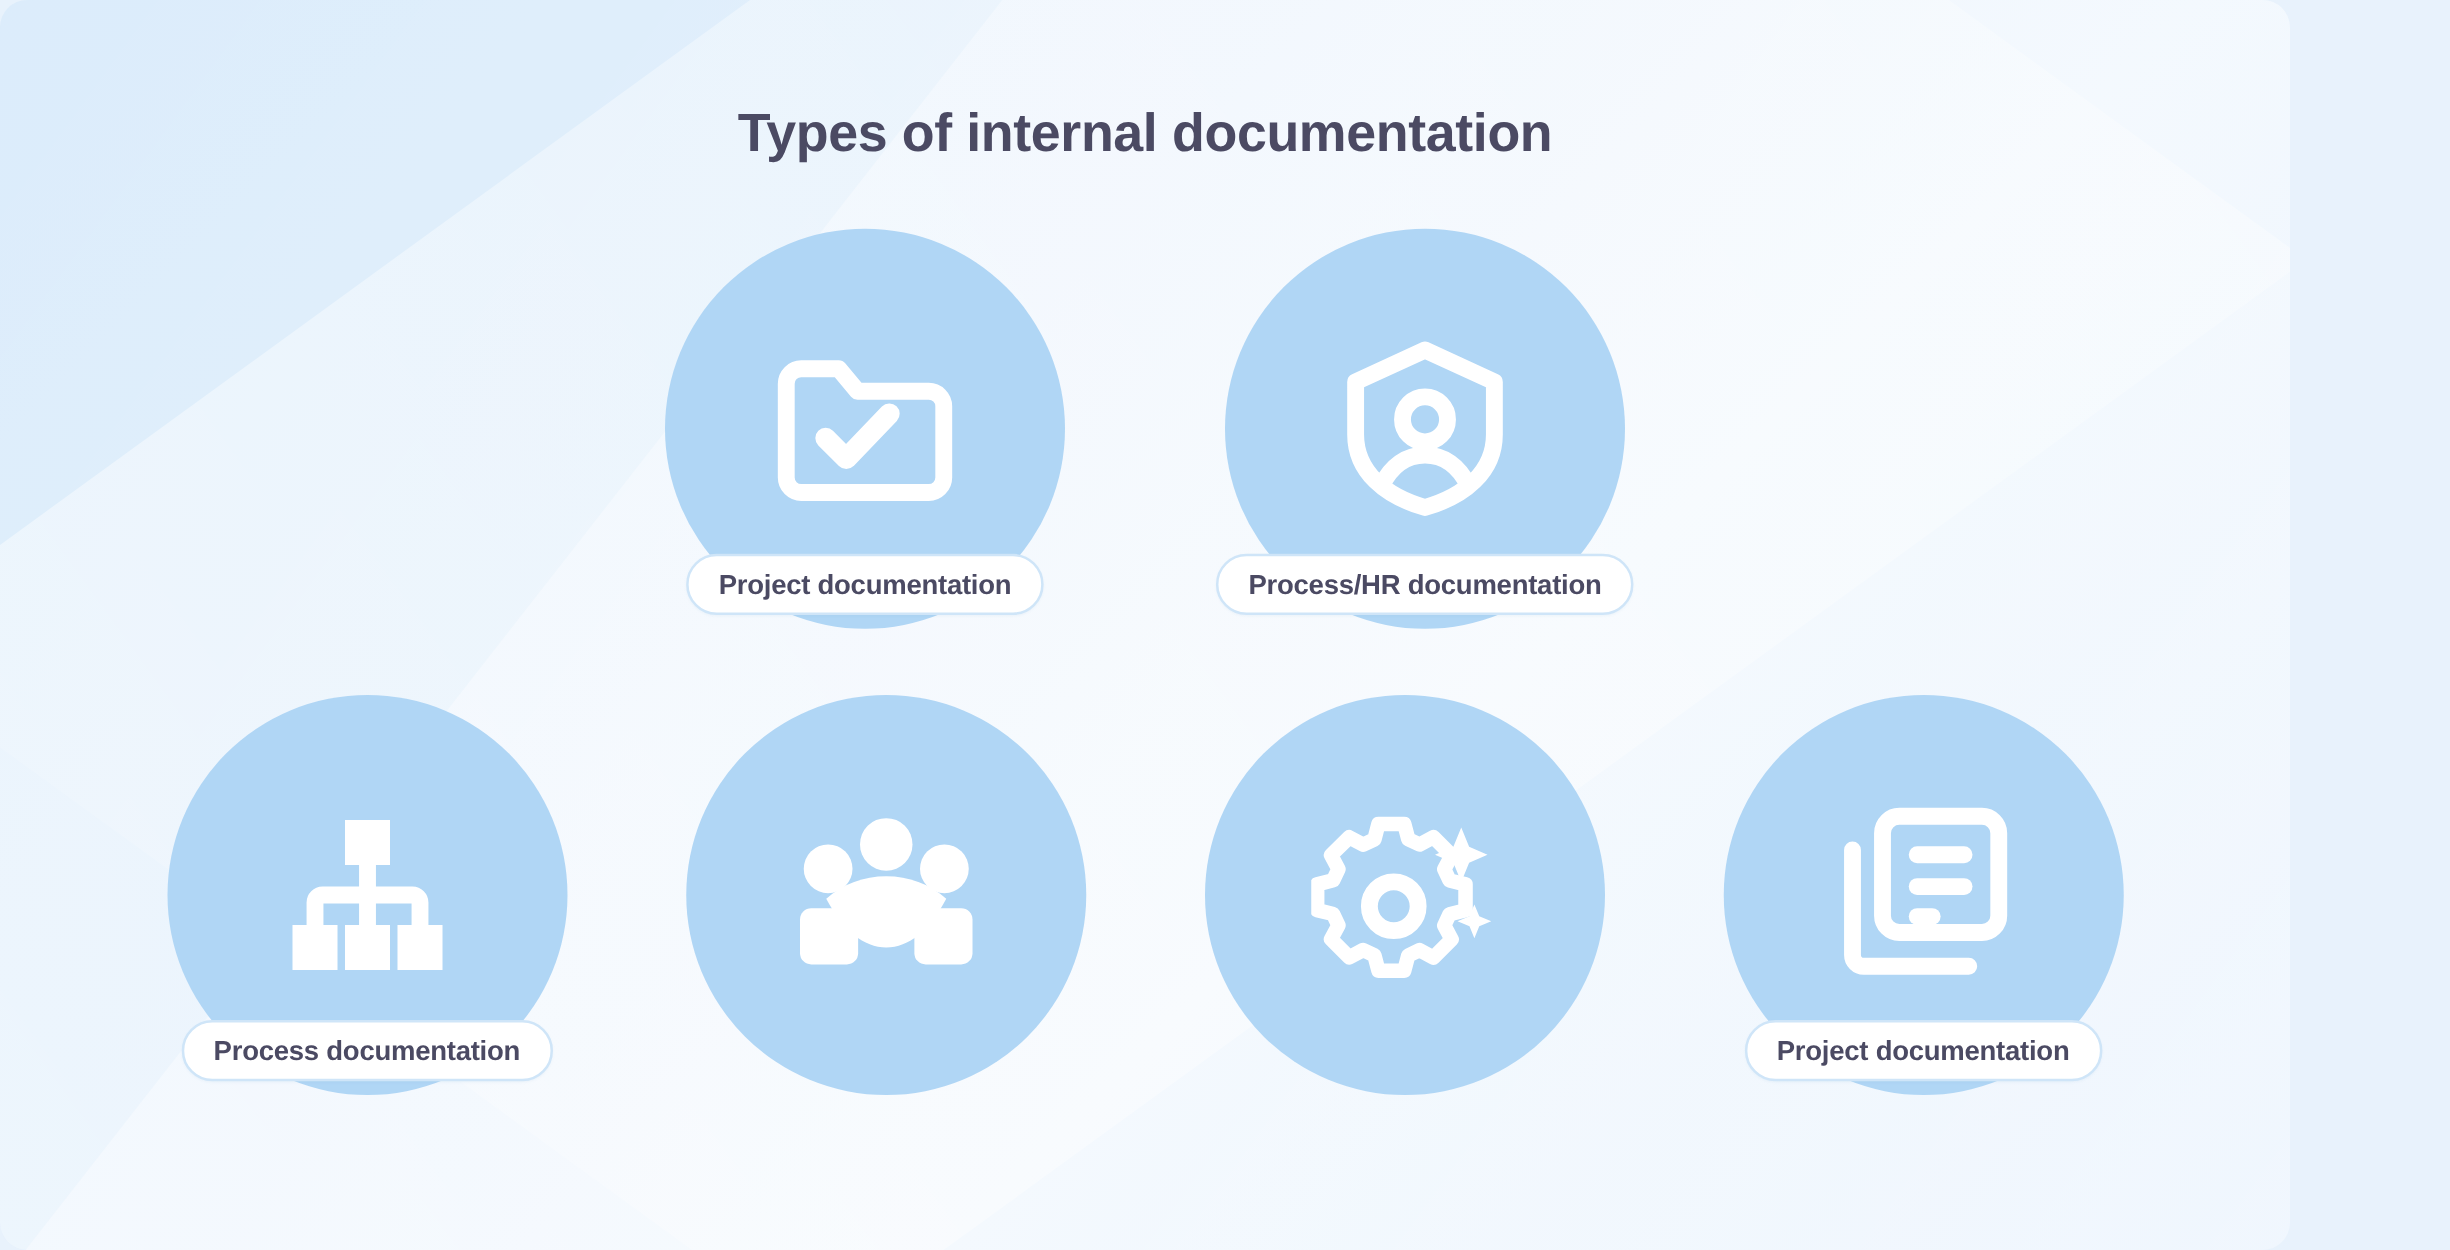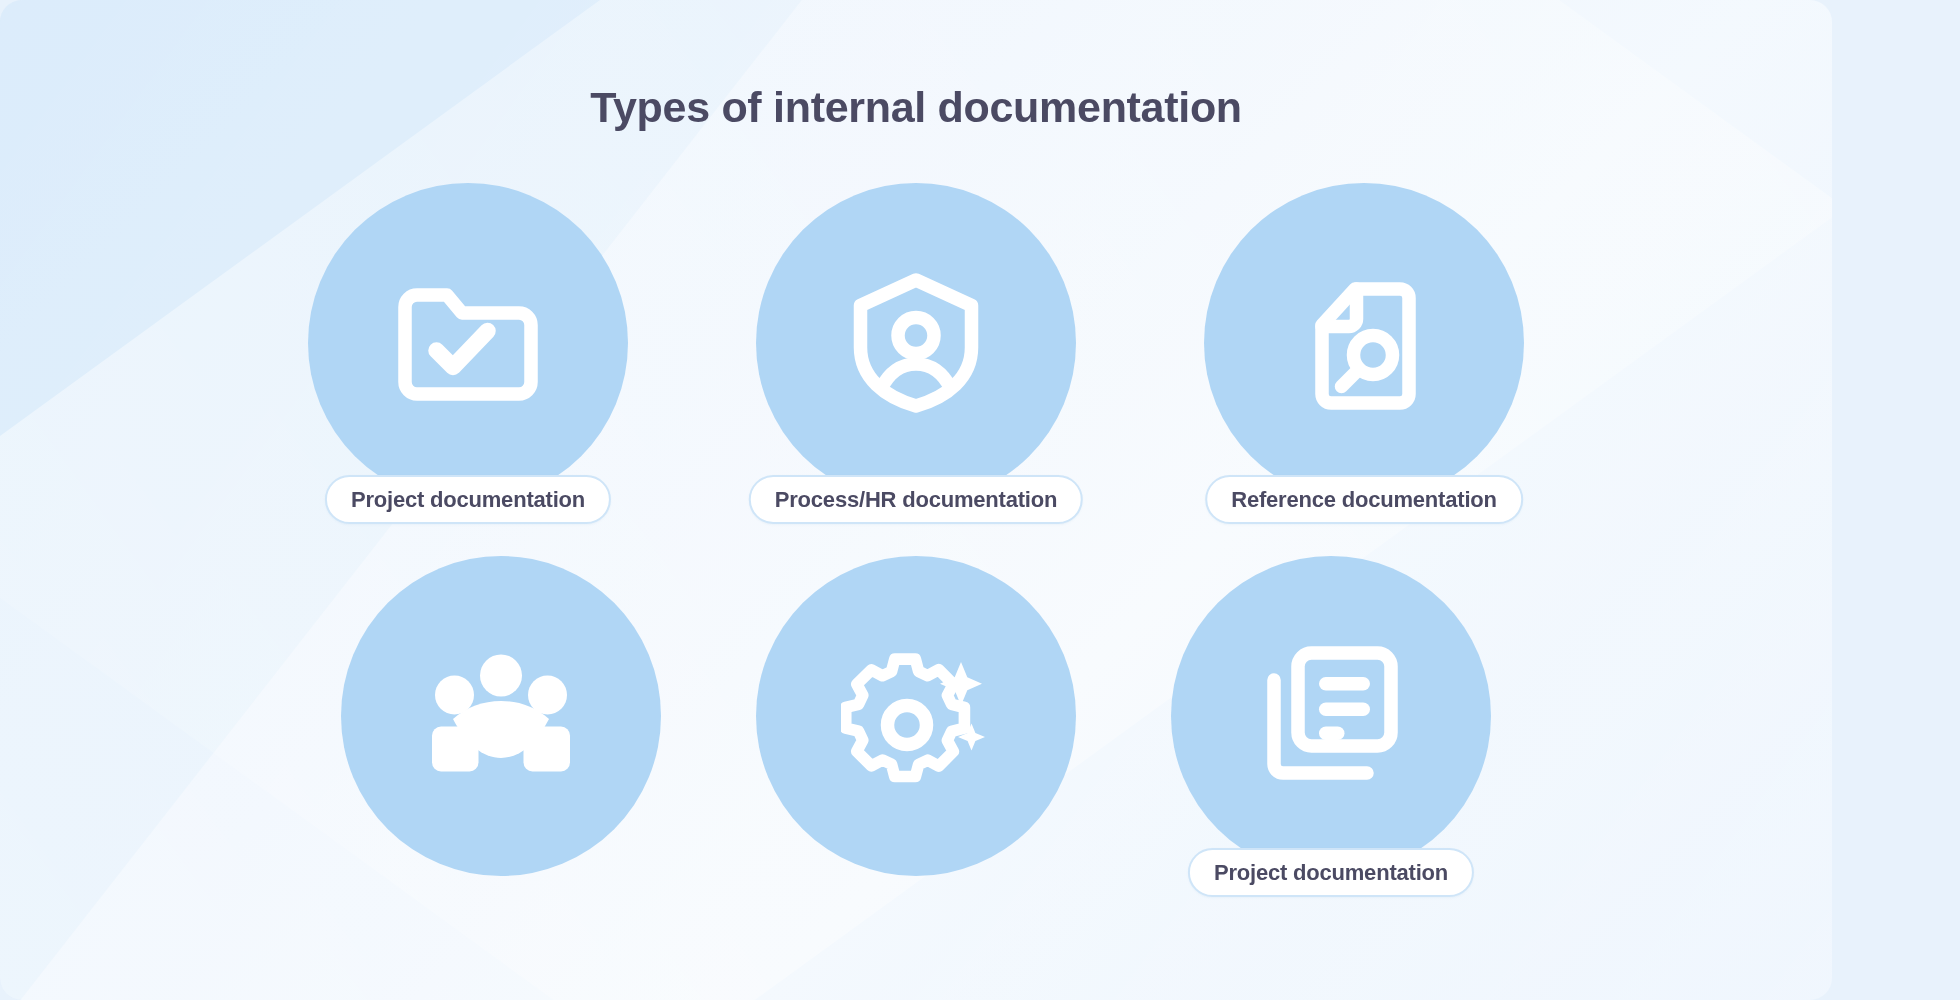--- a/index.html
+++ b/index.html
@@ -129,21 +129,20 @@
     background: #ffffff;
     border: 2px solid #cfe5f8;
     border-radius: 999px;
     height: 49px;
     display: flex;
     align-items: center;
     justify-content: flex-end;
     padding: 0 24px;
     white-space: nowrap;
     box-shadow: 0 1px 2px rgba(120,160,200,0.08);
-    margin-top: 32px;
   }
   .pill-label {
     font-size: 22px;
     font-weight: bold;
     color: #4b4a63;
     line-height: 1;
     letter-spacing: -0.2px;
   }
 </style>
 </head>
@@ -181,39 +180,42 @@
             <path d="M50 8L13 25v28c0 20 16 33 37 39 21-6 37-19 37-39V25L50 8z" stroke="#ffffff" stroke-width="9" stroke-linejoin="round"></path>
             <circle cx="50" cy="45" r="12" stroke="#ffffff" stroke-width="9"></circle>
             <path d="M27 80c5-10 13-16 23-16s18 6 23 16" stroke="#ffffff" stroke-width="9" stroke-linecap="round"></path>
           </svg>
         </div>
         <div class="pill">
           <span class="pill-label">Process/HR documentation</span>
         </div>
       </div>
 
-      <div class="card">
-        <div class="circle"></div>
-        <div class="icon-wrap">
-          <svg viewBox="0 0 100 100" fill="none" xmlns="http://www.w3.org/2000/svg">
-            <path d="M22 38L44 14h30a6 6 0 0 1 6 6v64a6 6 0 0 1-6 6H28a6 6 0 0 1-6-6V38z" stroke="#ffffff" stroke-width="9" stroke-linejoin="round"></path>
-            <path d="M45 14v20a5 5 0 0 1-5 5H22" stroke="#ffffff" stroke-width="9" stroke-linecap="round" stroke-linejoin="round"></path>
-            <circle cx="56" cy="58" r="13" stroke="#ffffff" stroke-width="9"></circle>
-            <path d="M46 68L35 79" stroke="#ffffff" stroke-width="9" stroke-linecap="round"></path>
-          </svg>
-        </div>
-        <div class="pill">
-          <span class="pill-label">Reference documentation</span>
-        </div>
-      </div>
 
     </div>
 
     <div class="row row-2">
 
+      <div class="card">
+        <div class="circle"></div>
+        <div class="icon-wrap">
+          <svg viewBox="0 0 100 100" fill="none" xmlns="http://www.w3.org/2000/svg">
+            <rect x="38" y="10" width="24" height="24" fill="#ffffff"></rect>
+            <path d="M50 34v16" stroke="#ffffff" stroke-width="9"></path>
+            <path d="M22 66V54a4 4 0 0 1 4-4h48a4 4 0 0 1 4 4v12" stroke="#ffffff" stroke-width="9" stroke-linecap="round" stroke-linejoin="round"></path>
+            <path d="M50 50v16" stroke="#ffffff" stroke-width="9"></path>
+            <rect x="10" y="66" width="24" height="24" fill="#ffffff"></rect>
+            <rect x="38" y="66" width="24" height="24" fill="#ffffff"></rect>
+            <rect x="66" y="66" width="24" height="24" fill="#ffffff"></rect>
+          </svg>
+        </div>
+        <div class="pill">
+          <span class="pill-label">Process documentation</span>
+        </div>
+      </div>
 
       <div class="card">
         <div class="circle"></div>
         <div class="icon-wrap">
           <svg viewBox="0 0 100 100" fill="none" xmlns="http://www.w3.org/2000/svg">
             <circle cx="50" cy="23" r="14" fill="#ffffff"></circle>
             <circle cx="19" cy="36" r="13" fill="#ffffff"></circle>
             <circle cx="81" cy="36" r="13" fill="#ffffff"></circle>
             <rect x="4" y="57" width="31" height="30" rx="6" fill="#ffffff"></rect>
             <rect x="65" y="57" width="31" height="30" rx="6" fill="#ffffff"></rect>

